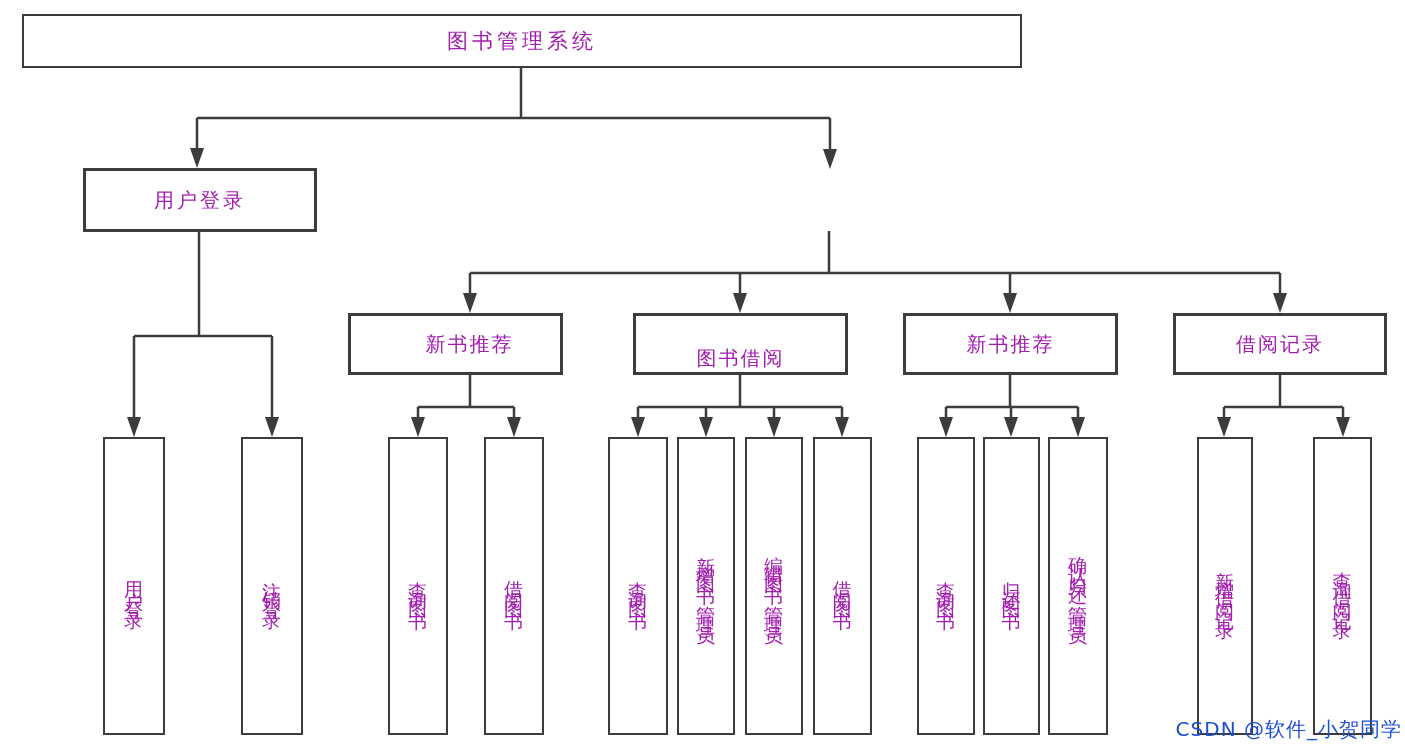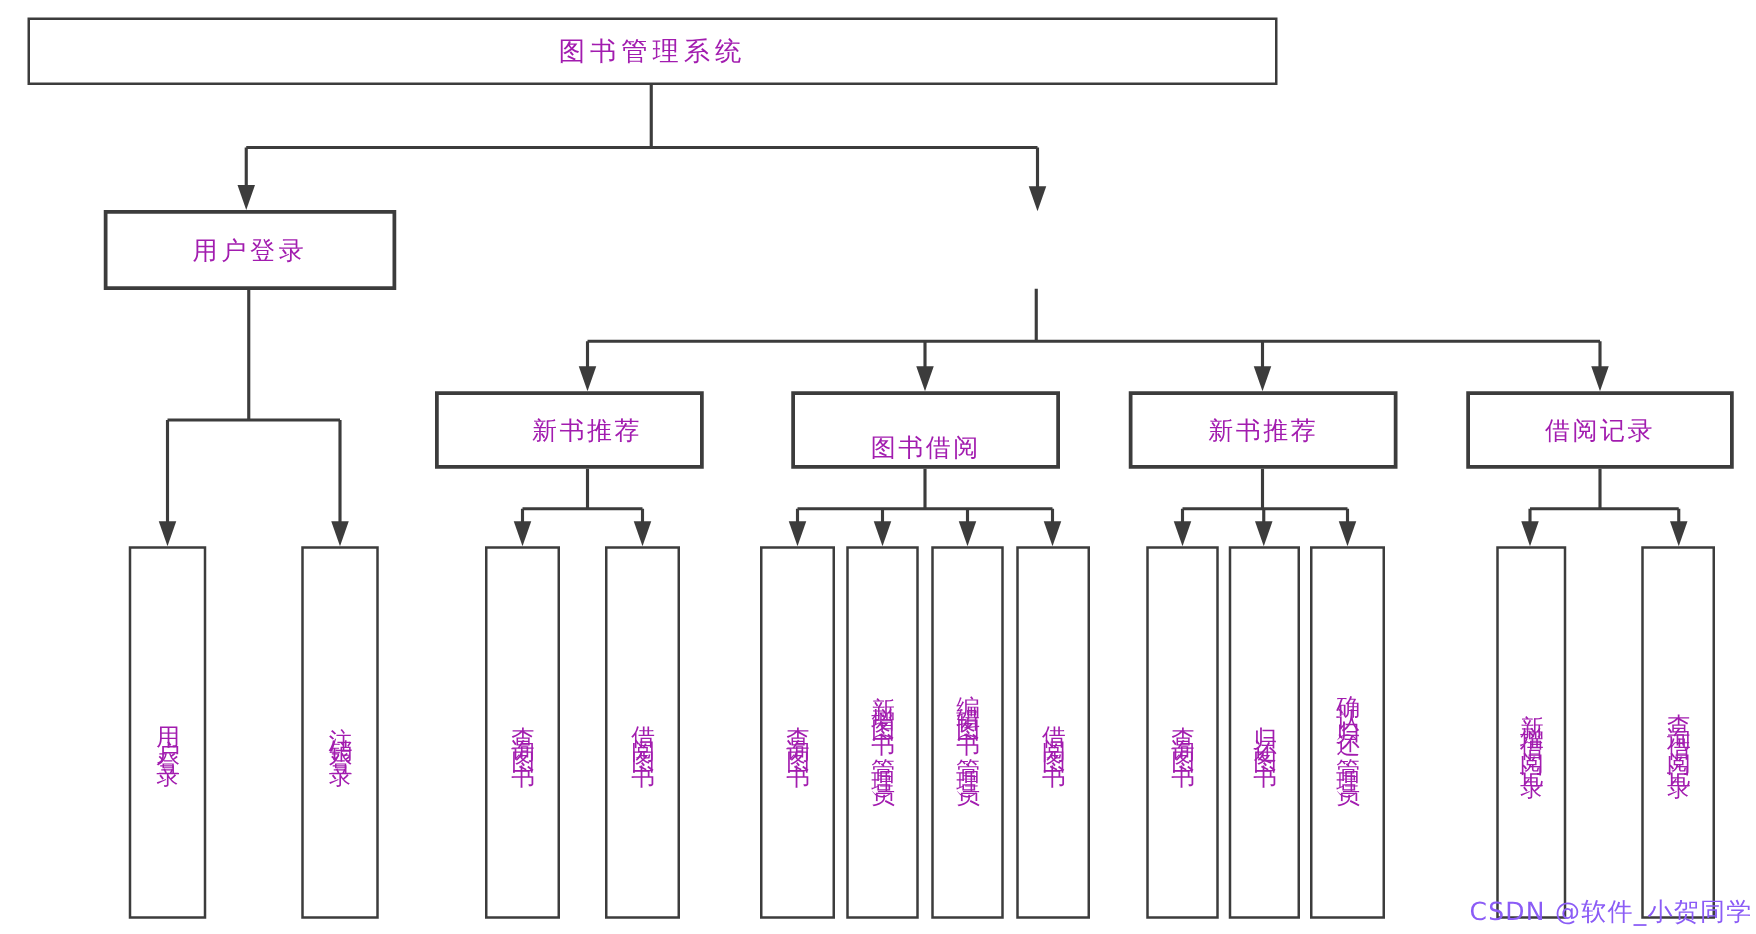--- a/index.html
+++ b/index.html
@@ -25,21 +25,21 @@
   #f7{left:745px;width:58px;} #f8{left:813px;width:59px;}
   #f9{left:917px;width:58px;} #f10{left:983px;width:57px;}
   #f11{left:1048px;width:60px;} #f12{left:1197px;width:56px;}
   #f13{left:1313px;width:59px;}
   .vtext{
     writing-mode:vertical-lr;font-size:19px;letter-spacing:10px;line-height:1;
     white-space:nowrap;
   }
   .watermark{
     position:absolute;right:3px;bottom:4px;font-size:20px;letter-spacing:1px;
-    color:#8b5cf6;z-index:10;margin-left:18px;
+    color:#1d4ed8;z-index:10;margin-left:18px;
   }
 </style>
 </head>
 <body>
 
 <div class="canvas">
 
   <svg class="wires" width="1405" height="747" viewBox="0 0 1405 747">
     <g stroke="#3c3c3c" stroke-width="2.5" fill="none">
       <path d="M521,66 V118 M197,118 H830 M197,118 V151 M830,118 V152"></path>

